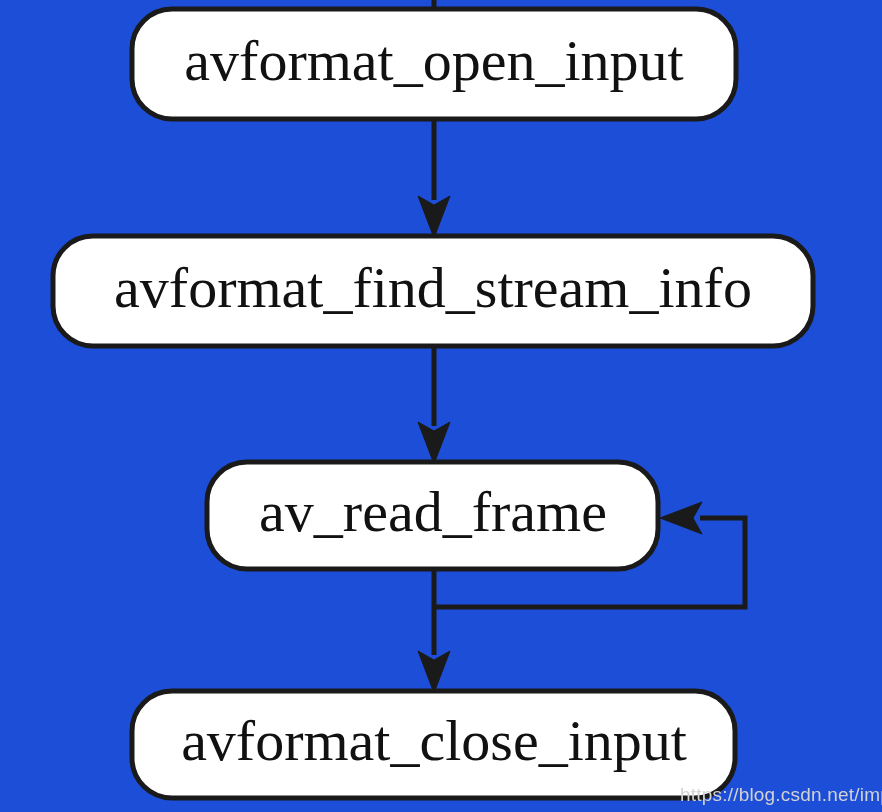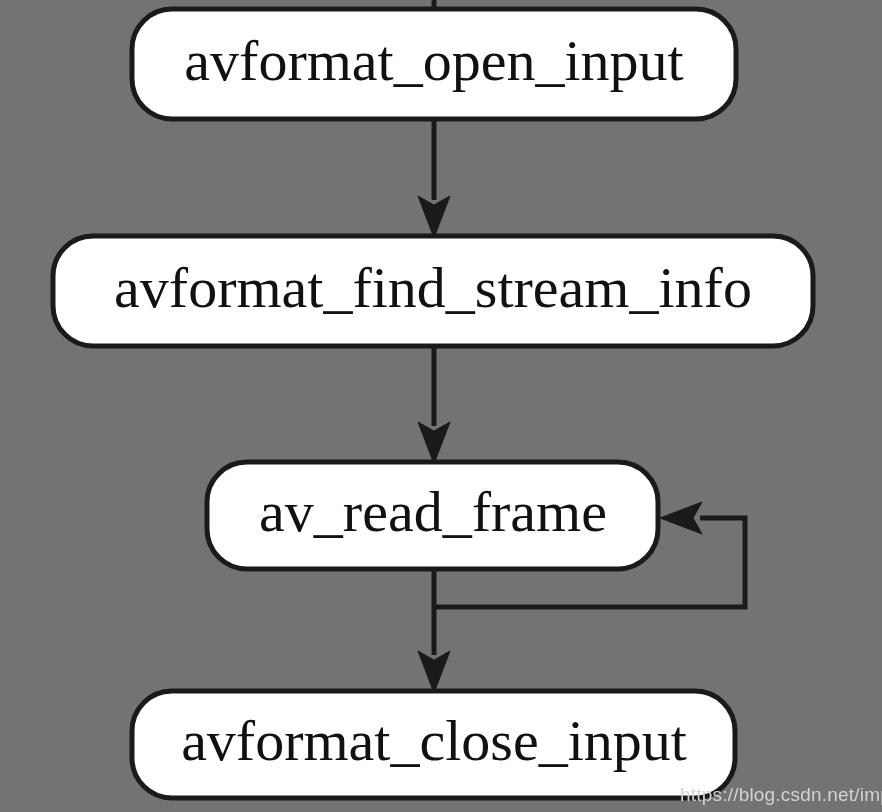--- a/index.html
+++ b/index.html
@@ -8,21 +8,21 @@
     padding: 0;
     background: #ffffff;
   }
   body {
     font-family: "Liberation Serif", "DejaVu Serif", serif;
   }
   #canvas {
     position: relative;
     width: 882px;
     height: 812px;
-    background: #737373;
+    background: #1d4ed8;
     overflow: hidden;
   }
   #flow-svg {
     position: absolute;
     left: 0;
     top: 0;
     width: 882px;
     height: 812px;
   }
   .node-shape {

